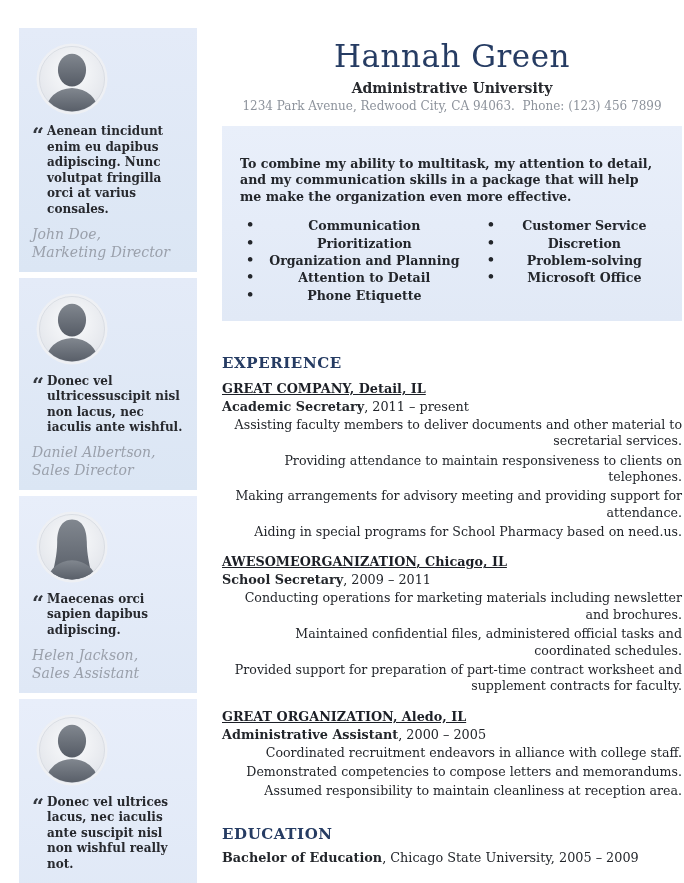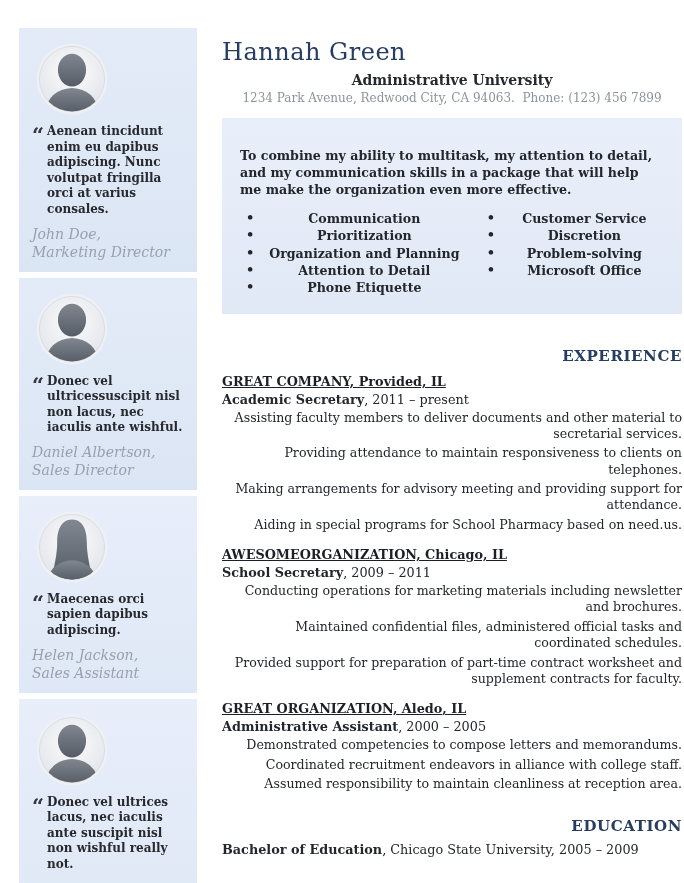--- a/index.html
+++ b/index.html
@@ -37,21 +37,21 @@
     font-size:12px; font-weight:bold; line-height:1.3; color:#27292e;
   }
   .attrib {
     margin-top:7px; text-align:left; font-style:italic;
     font-size:14px; line-height:1.32; color:#9aa0ab;
   }
 
   
   .main { position:absolute; left:222px; top:40px; width:460px; }
   .name {
-    font-size:24px; font-weight:normal;
+    text-align:center; font-size:31px; font-weight:normal;
     color:#263c63; letter-spacing:0.5px; line-height:1.05;
   }
   .title {
     text-align:center; font-size:14px; font-weight:bold;
     color:#26282d; margin-top:7px;
   }
   .contact {
     text-align:center; font-size:12px; color:#8d939c;
     margin-top:3px; white-space:pre-wrap;
   }
@@ -69,21 +69,21 @@
   .skills ul.right { width:47%; padding-left:18px; }
   .skills li {
     font-size:12.6px; font-weight:bold; line-height:1.22;
     color:#23262b; padding-left:22px; position:relative; margin-bottom:2px;
   }
   .skills li::before {
     content:"•"; position:absolute; left:4px; top:-1px; font-size:13px;
   }
 
   .section-heading {
-    text-align:right; font-size:15px; font-weight:bold;
+    text-align:left; font-size:15px; font-weight:bold;
     color:#263c63; letter-spacing:0.6px;
   }
   .exp-heading { margin-top:33px; }
   .edu-heading { margin-top:25px; }
 
   .job { margin-top:14px; }
   .job:first-of-type { margin-top:9px; }
   .company {
     font-size:12.8px; font-weight:bold; color:#1c1f26;
     text-decoration:underline; margin-bottom:3px;
@@ -247,39 +247,39 @@
         <li>Discretion</li>
         <li>Problem-solving</li>
         <li>Microsoft Office</li>
       </ul>
     </div>
   </div>
 
   <h2 class="section-heading exp-heading">EXPERIENCE</h2>
 
   <section class="job">
-    <div class="company">GREAT COMPANY, Provided, IL</div>
+    <div class="company">GREAT COMPANY, Detail, IL</div>
     <div class="role-line"><span class="role">Academic Secretary</span><span>, 2011 – present</span></div>
     <p class="item">Assisting faculty members to deliver documents and other material to secretarial services.</p>
     <p class="item">Providing attendance to maintain responsiveness to clients on telephones.</p>
     <p class="item">Making arrangements for advisory meeting and providing support for attendance.</p>
     <p class="item">Aiding in special programs for School Pharmacy based on need.us.</p>
   </section>
 
   <section class="job">
     <div class="company">AWESOMEORGANIZATION, Chicago, IL</div>
     <div class="role-line"><span class="role">School Secretary</span><span>, 2009 – 2011</span></div>
     <p class="item">Conducting operations for marketing materials including newsletter and brochures.</p>
     <p class="item">Maintained confidential files, administered official tasks and coordinated schedules.</p>
     <p class="item">Provided support for preparation of part-time contract worksheet and supplement contracts for faculty.</p>
   </section>
 
   <section class="job">
     <div class="company">GREAT ORGANIZATION, Aledo, IL</div>
     <div class="role-line"><span class="role">Administrative Assistant</span><span>, 2000 – 2005</span></div>
+    <p class="item">Coordinated recruitment endeavors in alliance with college staff.</p>
     <p class="item">Demonstrated competencies to compose letters and memorandums.</p>
-    <p class="item">Coordinated recruitment endeavors in alliance with college staff.</p>
     <p class="item">Assumed responsibility to maintain cleanliness at reception area.</p>
   </section>
 
   <h2 class="section-heading edu-heading">EDUCATION</h2>
   <div class="edu-line"><span class="degree">Bachelor of Education</span><span>, Chicago State University, 2005 – 2009</span></div>
 </div>
 
 </body></html>

